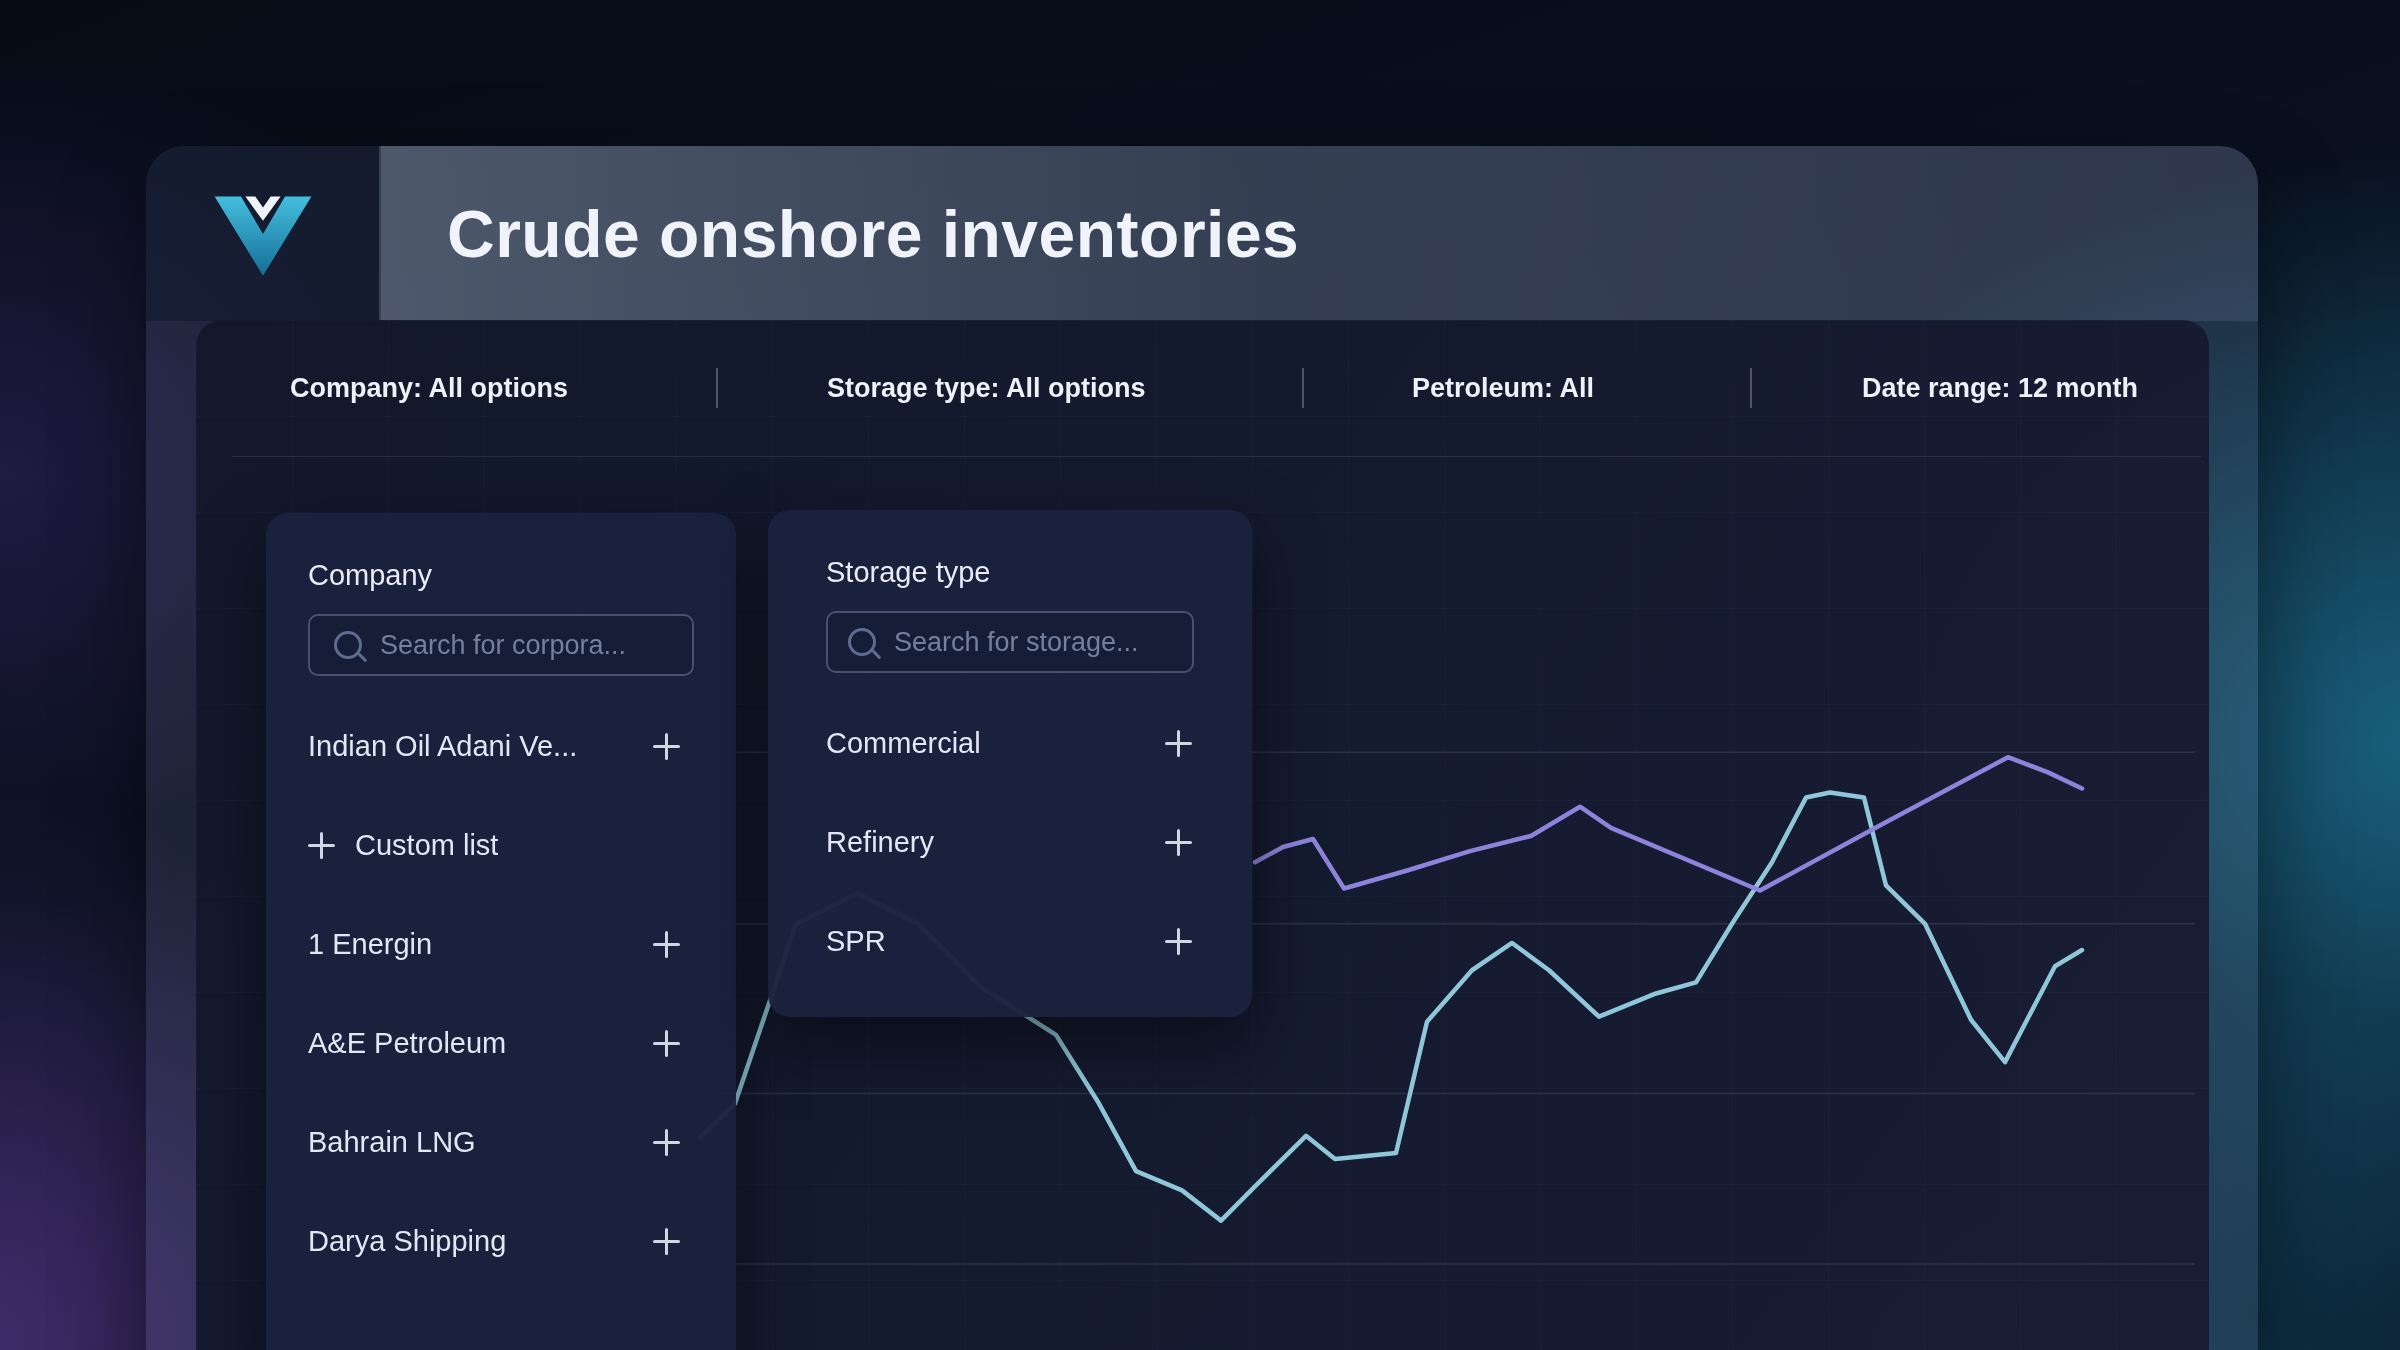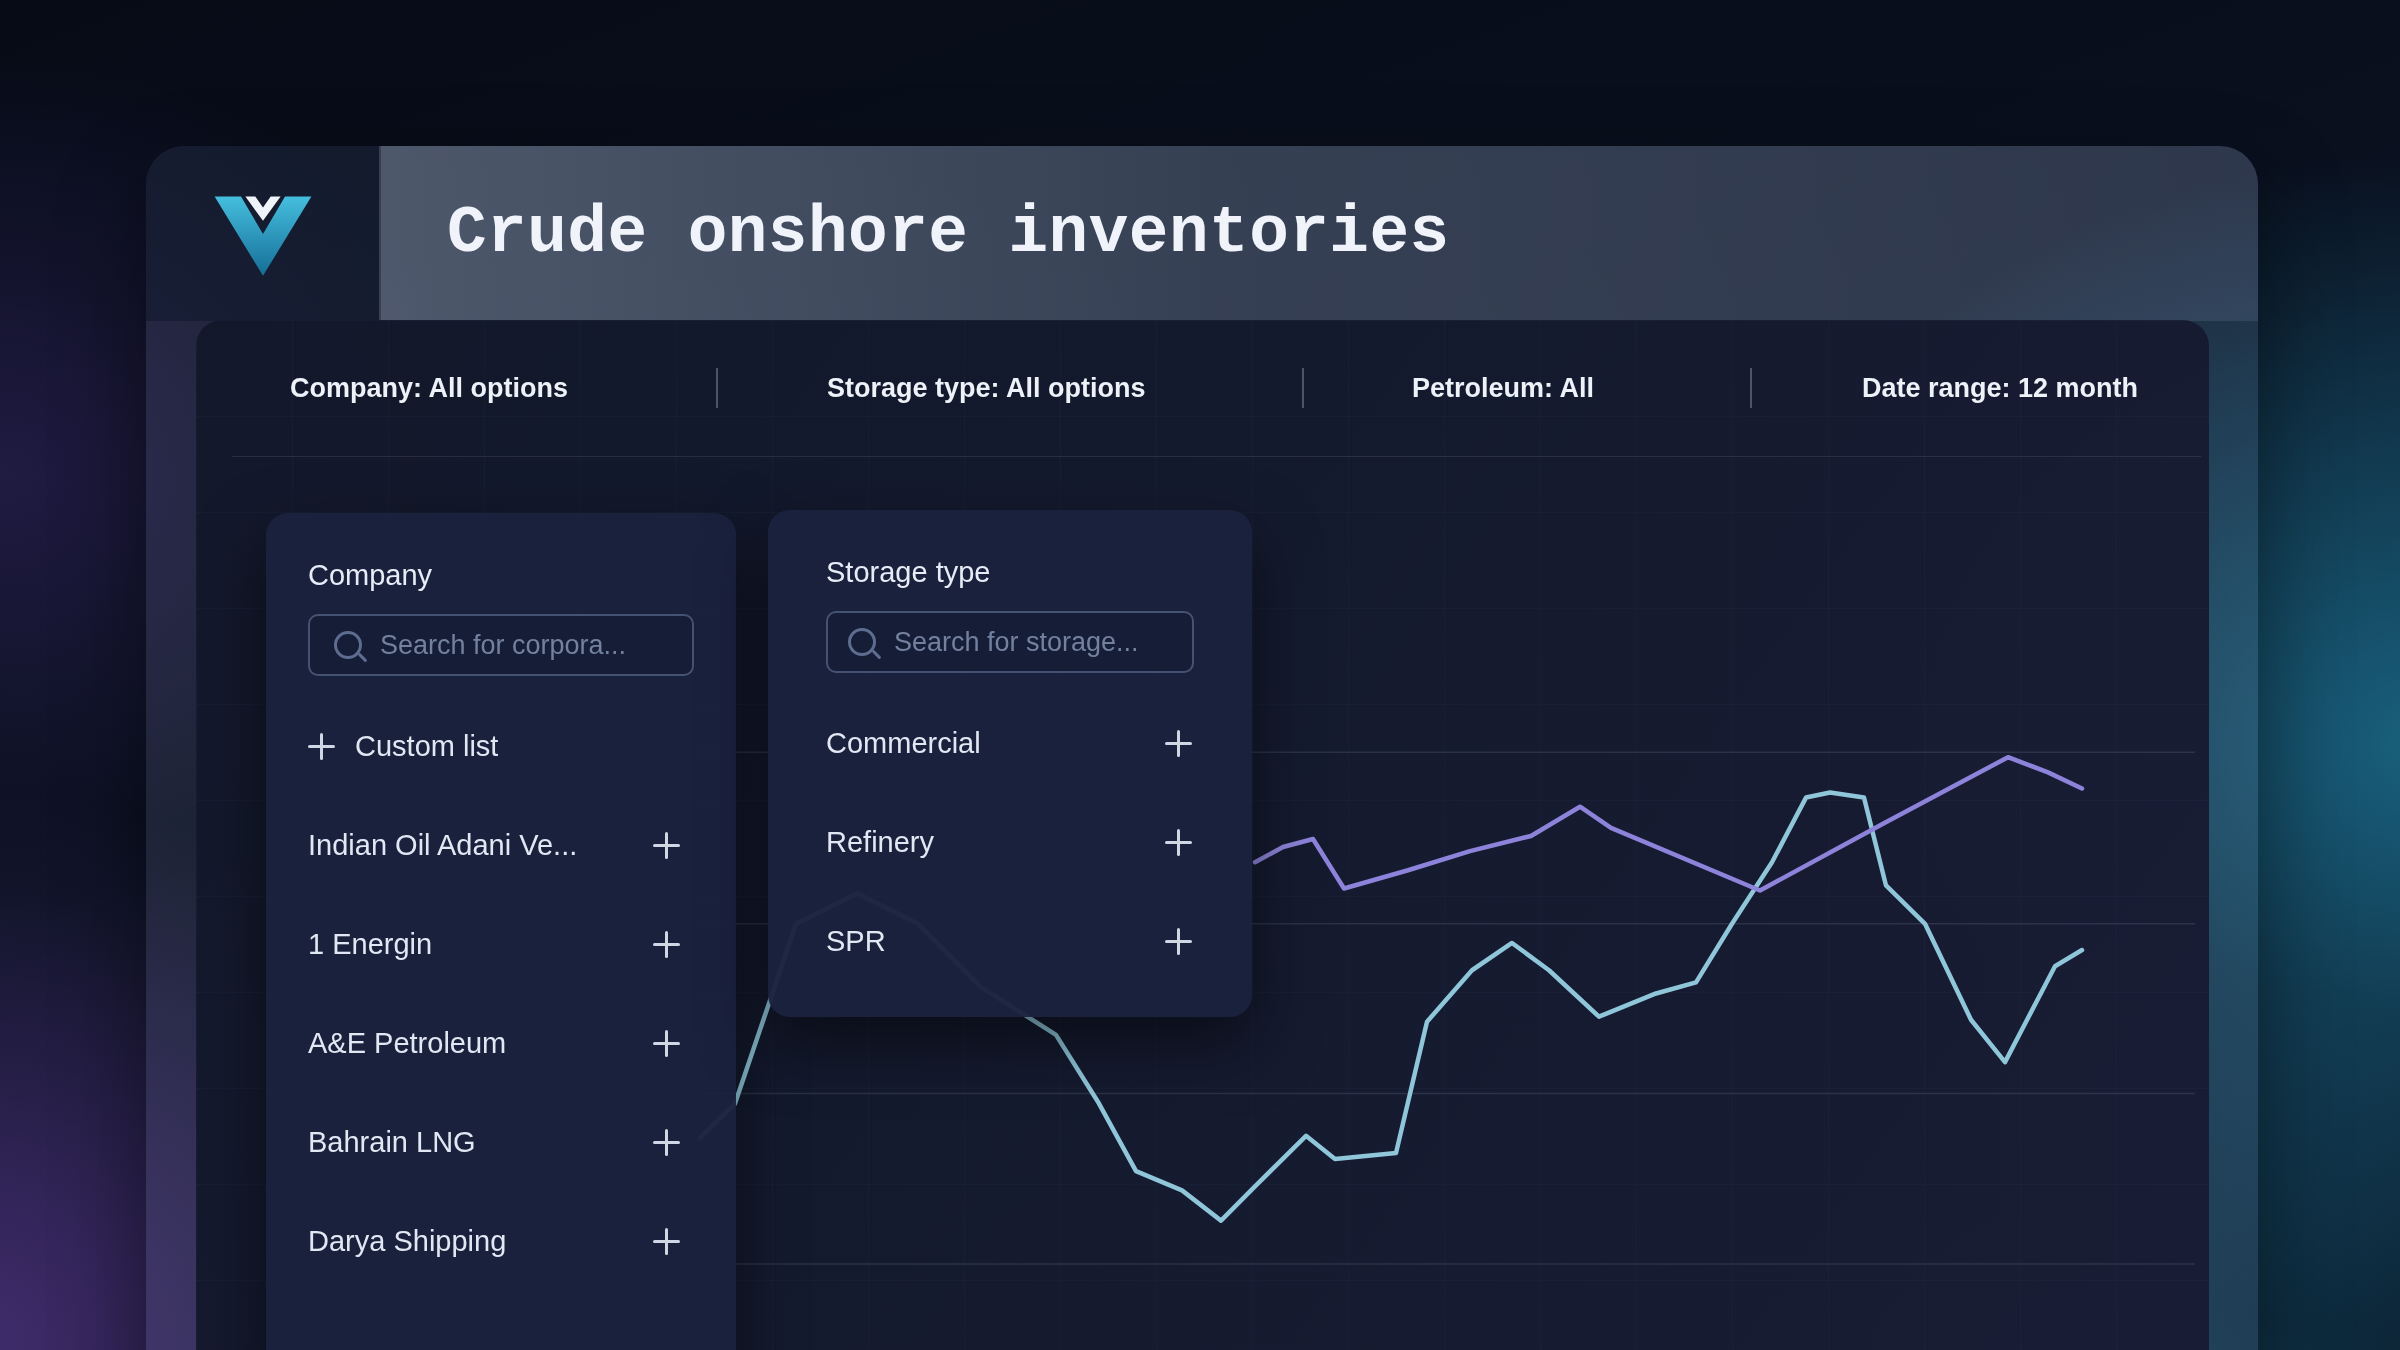--- a/index.html
+++ b/index.html
@@ -30,21 +30,20 @@
   }
   .logo-block{
     width:233px;flex:0 0 auto;
     background:rgba(14,23,44,0.55);
     border-right:2px solid rgba(255,255,255,0.16);
     display:flex;align-items:center;justify-content:center;
   }
   .header-main{
     flex:1;display:flex;align-items:center;padding-left:66px;
     background:linear-gradient(90deg, rgba(178,194,222,0.34), rgba(152,170,202,0.22) 45%, rgba(132,150,186,0.18));
-    font-family:Liberation Mono, monospace;
   }
   .page-title{
     margin:0;font-size:66px;font-weight:700;color:#f0f4fa;letter-spacing:0.5px;
   }
   
   .inner-card{
     position:absolute;left:50px;top:174px;width:2013px;height:1040px;
     border-radius:26px 26px 0 0;overflow:hidden;
     background:
       linear-gradient(rgba(140,160,210,0.035) 1px, transparent 1px),
@@ -149,27 +148,27 @@
         <div class="filter-item" style="left:1630px">Date range: 12 month</div>
       </div>
 
       <div class="panel company-panel">
         <div class="panel-title">Company</div>
         <div class="search-box">
           <span class="search-icon"></span>
           <input type="text" placeholder="Search for corpora..." style="">
         </div>
         <div class="rows">
+          <div class="row">
+            <span class="row-label">Indian Oil Adani Ve...</span>
+            <span class="plus"></span>
+          </div>
           <div class="row custom-row">
             <span class="plus"></span>
             <span class="row-label">Custom list</span>
-          </div>
-          <div class="row">
-            <span class="row-label">Indian Oil Adani Ve...</span>
-            <span class="plus"></span>
           </div>
           <div class="row">
             <span class="row-label">1 Energin</span>
             <span class="plus"></span>
           </div>
           <div class="row">
             <span class="row-label">A&amp;E Petroleum</span>
             <span class="plus"></span>
           </div>
           <div class="row">

